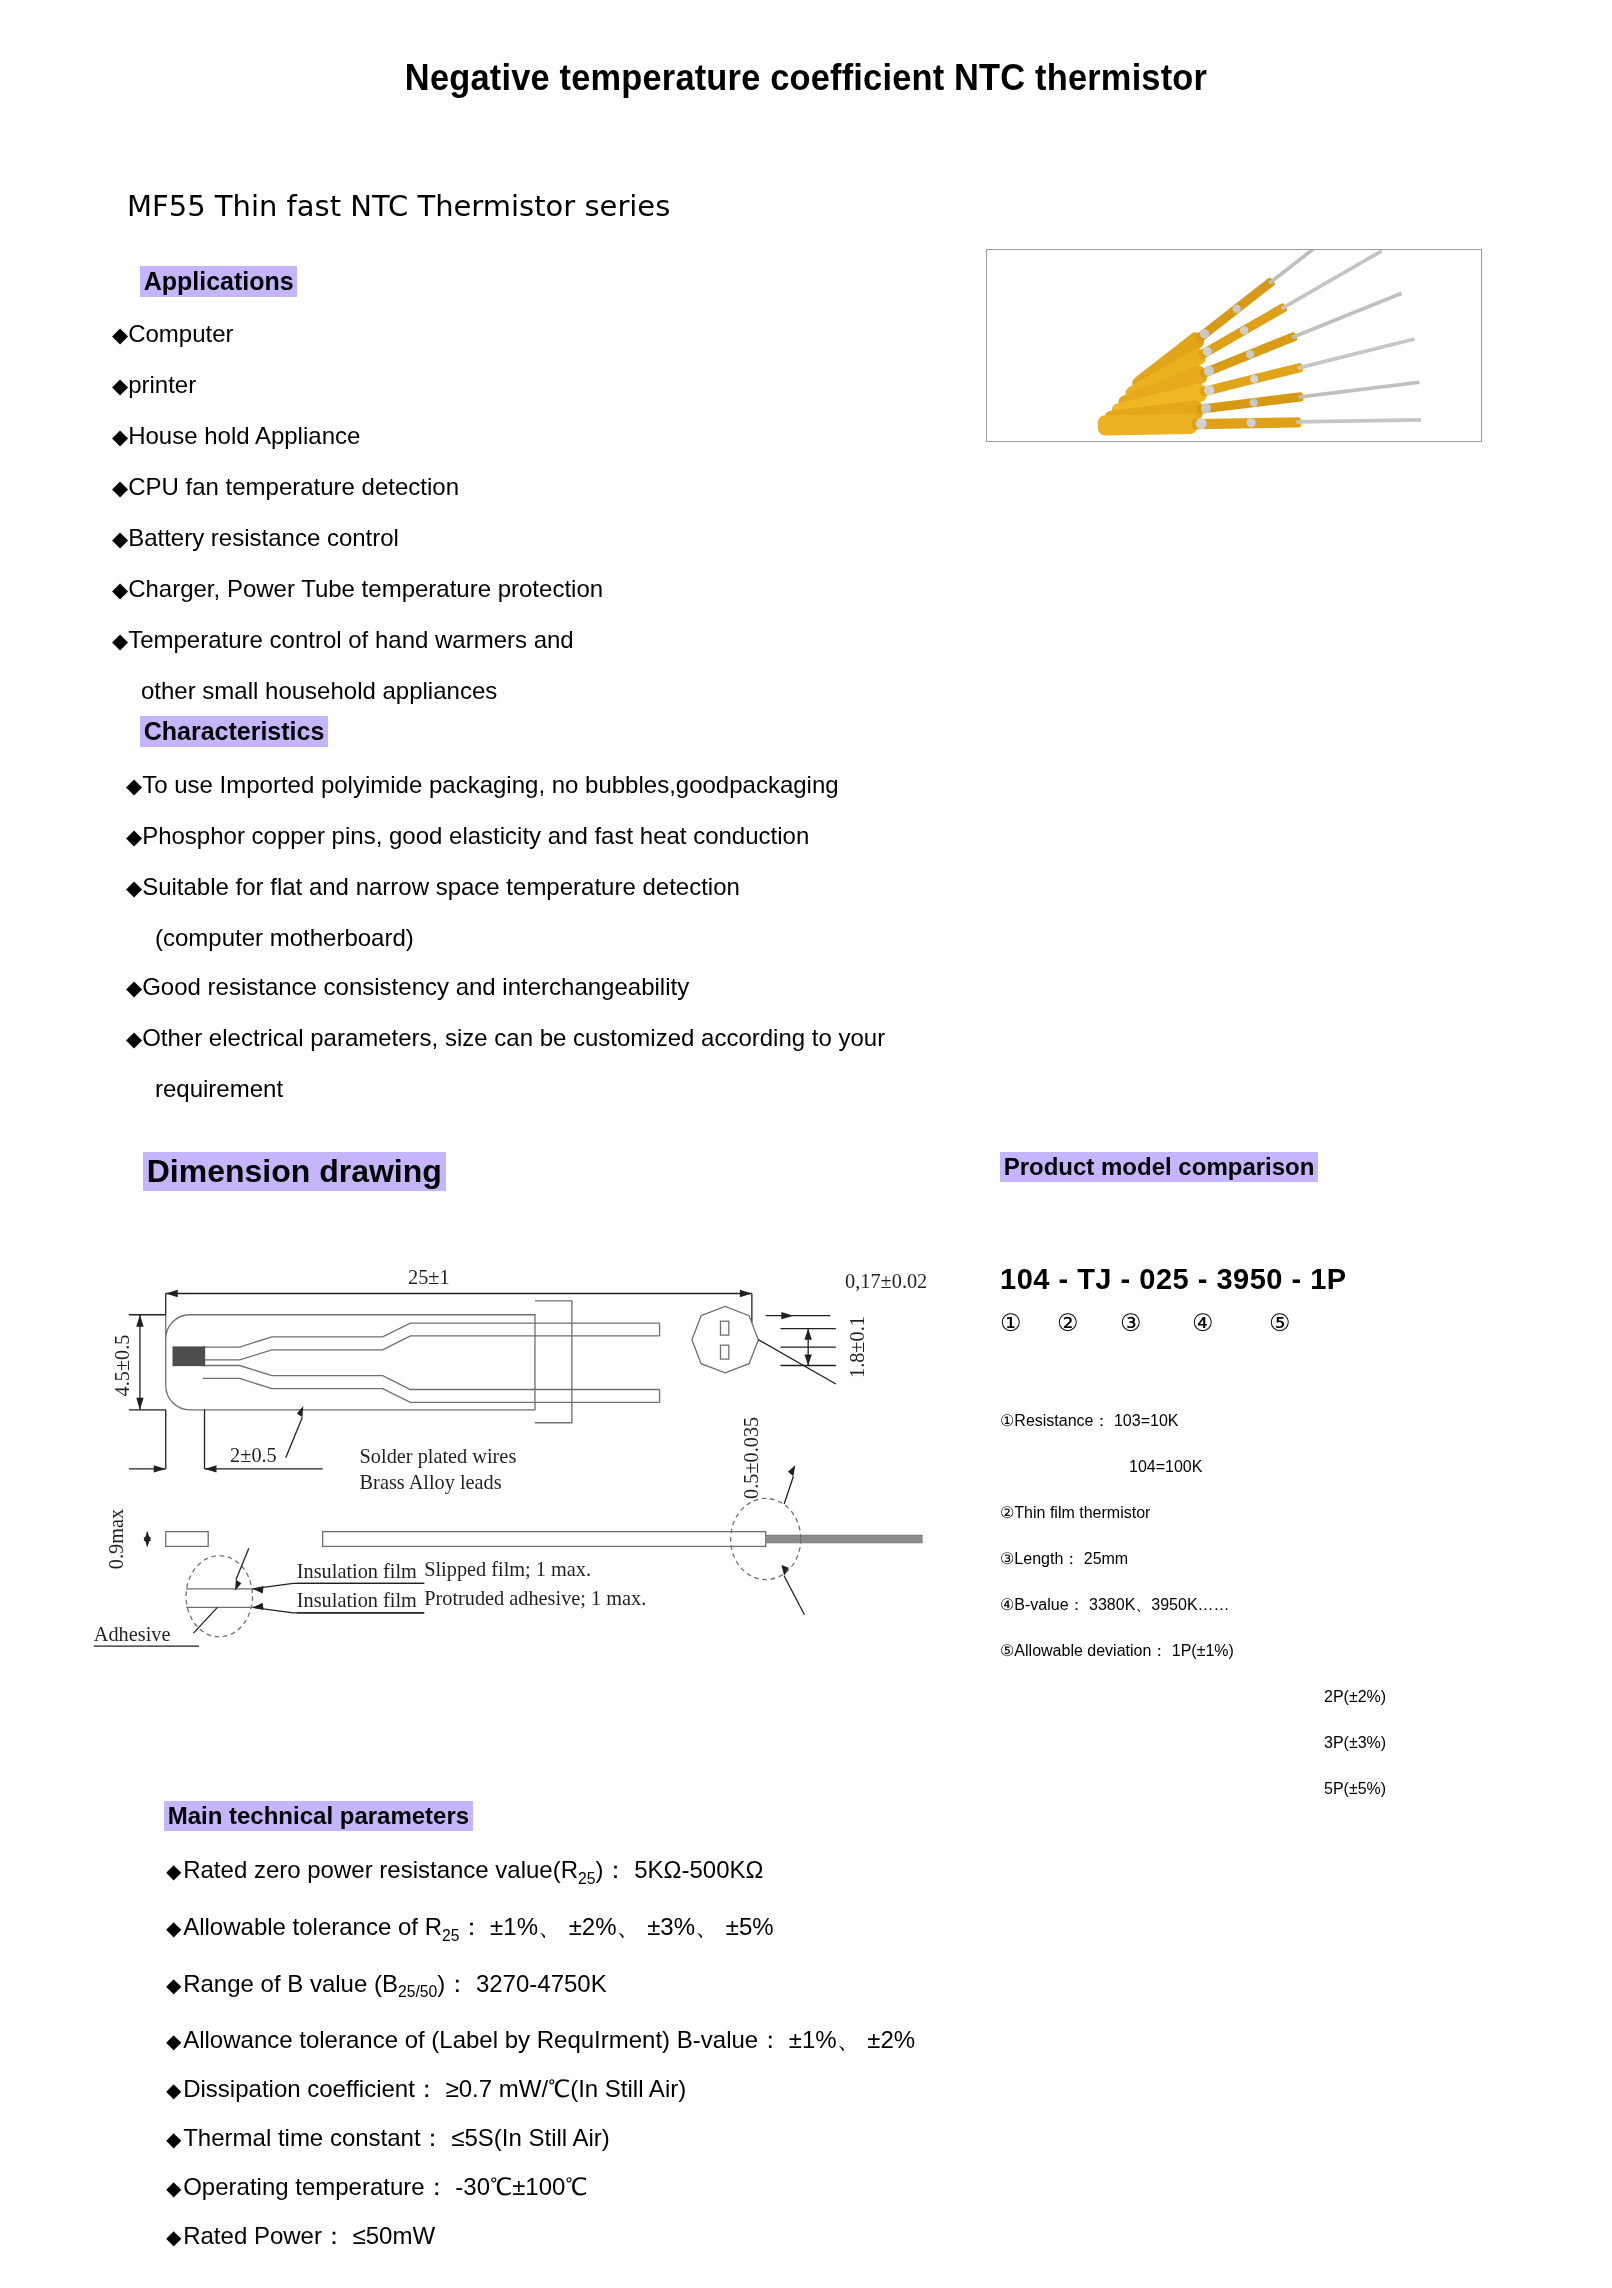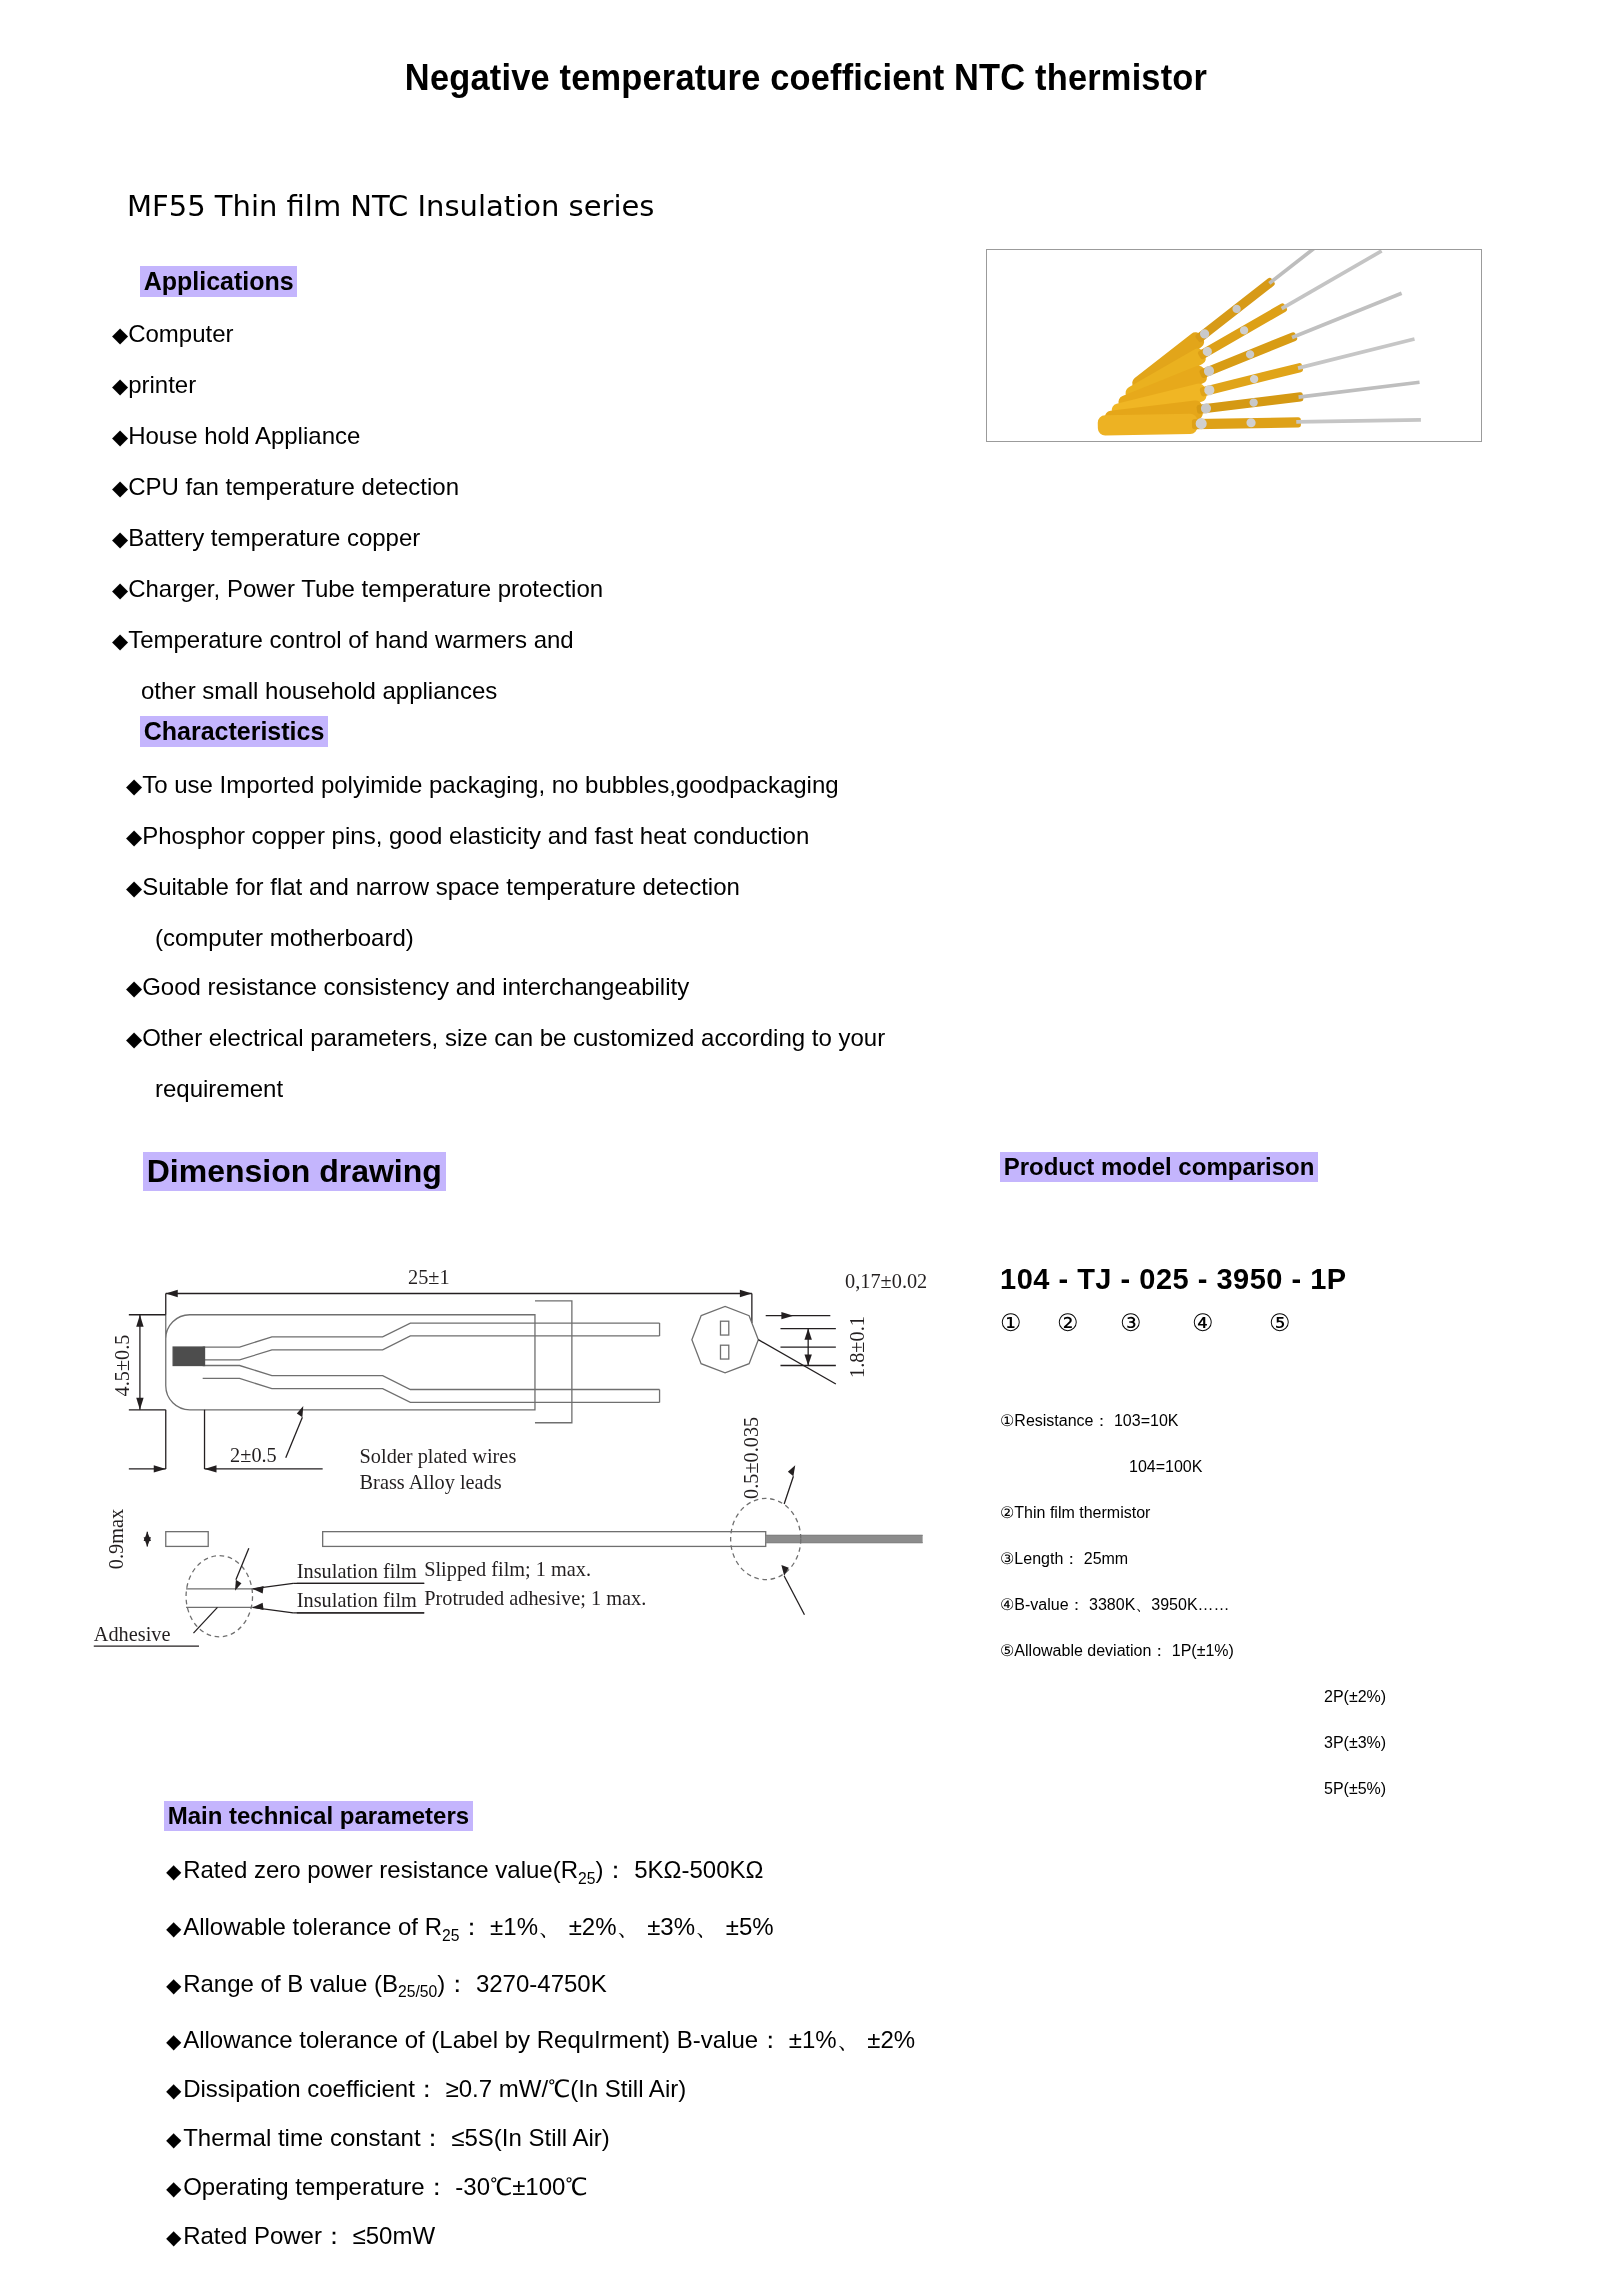--- a/index.html
+++ b/index.html
@@ -90,30 +90,30 @@
   #dimension-drawing{position:absolute;left:55px;top:1227px;width:923px;height:517px;}
   #dimension-drawing svg{display:block;}
 </style>
 </head>
 <body>
 
 <div class="page">
 
   <div class="doc-title">Negative temperature coefficient NTC thermistor</div>
 
-  <div class="series-line">MF55 Thin film NTC Insulation series</div>
+  <div class="series-line">MF55 Thin fast NTC Thermistor series</div>
 
   <div class="hl" id="hd-applications">Applications</div>
 
   <div class="blist" id="apps-list">
       <span class="bline"><span class="dia">◆</span><span>Computer</span></span>
       <span class="bline"><span class="dia">◆</span><span>printer</span></span>
       <span class="bline"><span class="dia">◆</span><span>House hold Appliance</span></span>
       <span class="bline"><span class="dia">◆</span><span>CPU fan temperature detection</span></span>
-      <span class="bline"><span class="dia">◆</span><span>Battery temperature copper</span></span>
+      <span class="bline"><span class="dia">◆</span><span>Battery resistance control</span></span>
       <span class="bline"><span class="dia">◆</span><span>Charger, Power Tube temperature protection</span></span>
       <span class="bline"><span class="dia">◆</span><span>Temperature control of hand warmers and</span></span>
       <span class="bline cont"><span>other small household appliances</span></span>
     </div>
 
   <div class="hl" id="hd-characteristics">Characteristics</div>
 
   <div class="blist" id="chars-list">
       <span class="bline"><span class="dia">◆</span><span>To use Imported polyimide packaging, no bubbles,goodpackaging</span></span>
       <span class="bline"><span class="dia">◆</span><span>Phosphor copper pins, good elasticity and fast heat conduction</span></span>

